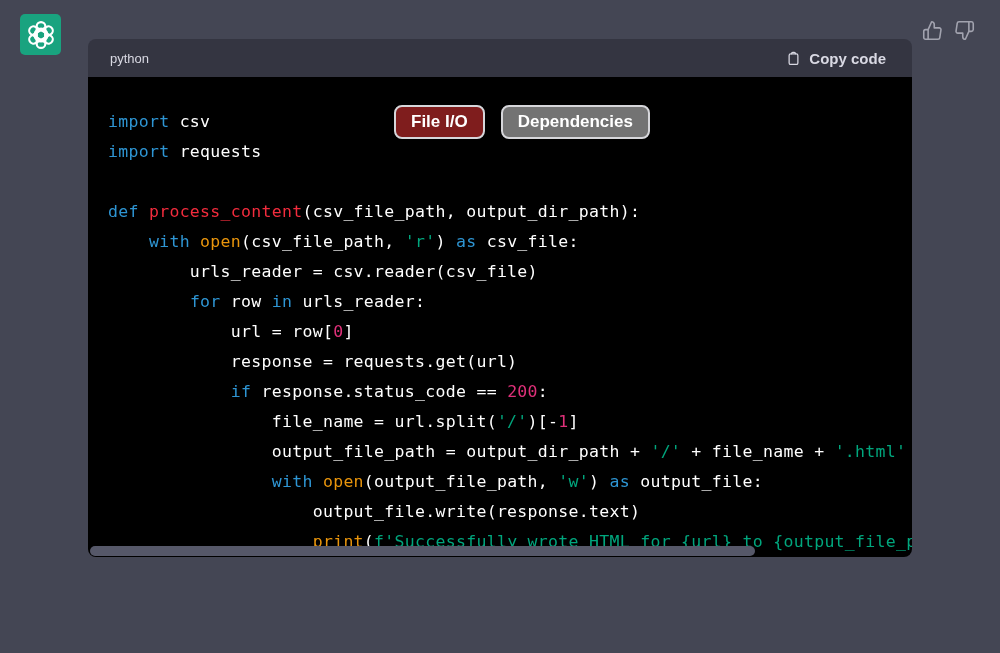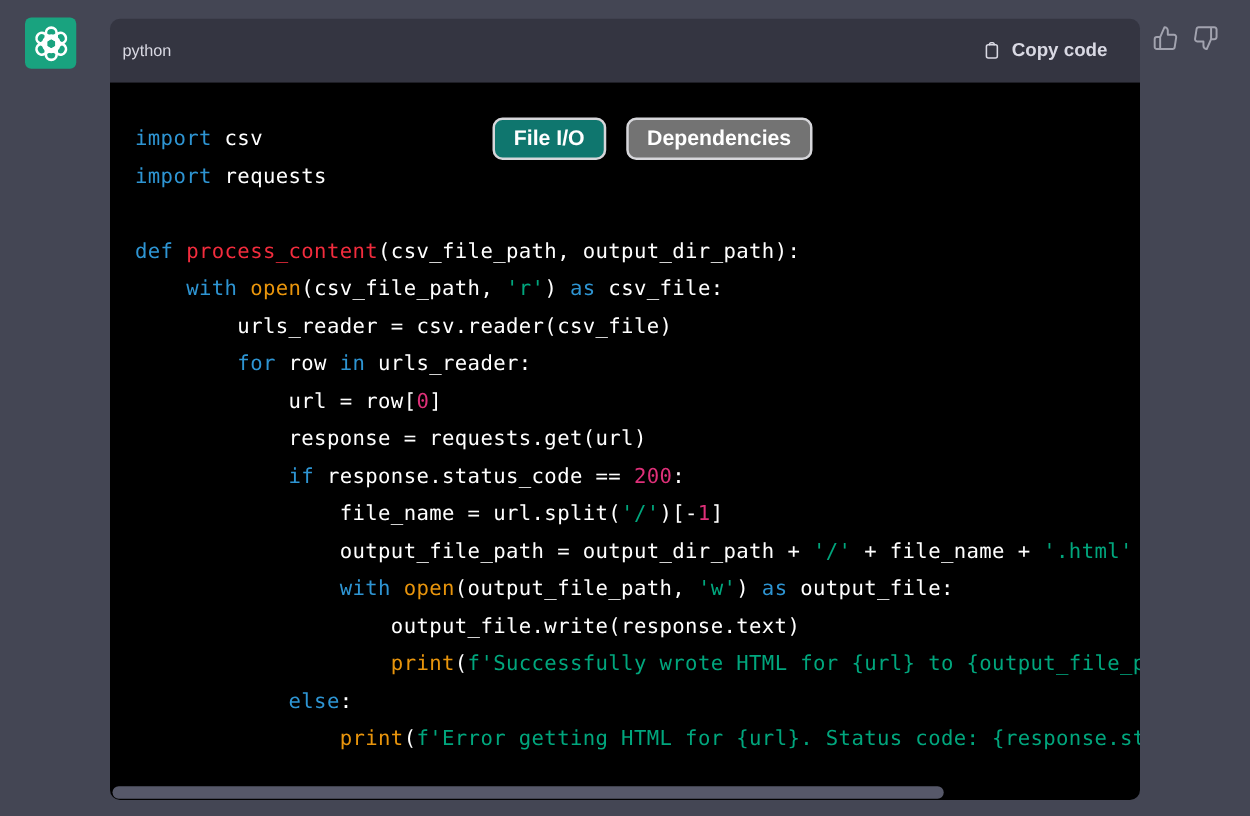--- a/index.html
+++ b/index.html
@@ -15,32 +15,32 @@
   .avatar{
     position:absolute;left:20px;top:14px;width:41px;height:41px;
     border-radius:5px;background:#19A37F;
     display:flex;align-items:center;justify-content:center;
   }
   .card{
     position:absolute;left:88px;top:15px;width:824px;height:617px;
     border-radius:8px;
   }
   .code-header{
-    height:51px;background:#343541;border-radius:8px 8px 0 0;
+    height:38px;background:#343541;border-radius:8px 8px 0 0;
     display:flex;align-items:center;justify-content:space-between;
-    padding:0 20px 0 10px;color:#D9D9E3;
+    padding:0 20px 0 22px;color:#D9D9E3;margin-top:24px;
   }
   .lang-label{font-size:13px;color:#D9D9E3;}
   .copy-btn{
     display:flex;align-items:center;gap:8px;color:#D9D9E3;
     font-size:15px;background:none;border:none;cursor:pointer;
     font-family:"Liberation Sans",sans-serif;font-weight:bold;
   }
   .code-body{
-    position:relative;height:574px;background:#000;
+    position:relative;height:480px;background:#000;
     border-radius:0 0 8px 8px;overflow:hidden;
   }
   .code-content{
     position:absolute;top:30px;left:20px;right:0;
     font-family:"DejaVu Sans Mono",monospace;
     font-size:16.5px;letter-spacing:0.3px;line-height:30px;
     white-space:pre;color:var(--tok-pl);
   }
   .code-line{height:30px;}
   .tok-kw{color:var(--tok-kw);} .tok-fn{color:var(--tok-fn);}
@@ -90,21 +90,21 @@
       <svg width="15" height="17" viewBox="0 0 24 24" fill="none" stroke="currentColor" stroke-width="2" stroke-linecap="round" stroke-linejoin="round">
         <rect x="5" y="4.5" width="14" height="17" rx="2.5"></rect>
         <path d="M9 4.5V3.8A1.8 1.8 0 0 1 10.8 2h2.4A1.8 1.8 0 0 1 15 3.8v0.7"></path>
       </svg>
       <span>Copy code</span>
     </button>
   </div>
   <div class="code-body" style="background: rgb(0, 0, 0);">
     <div class="code-content"><div class="code-line"><span class="tok-kw">import</span><span class="tok-pl"> csv</span></div><div class="code-line"><span class="tok-kw">import</span><span class="tok-pl"> requests</span></div><div class="code-line"> </div><div class="code-line"><span class="tok-kw">def</span><span class="tok-pl"> </span><span class="tok-fn">process_content</span><span class="tok-pl">(csv_file_path, output_dir_path):</span></div><div class="code-line"><span class="tok-pl">    </span><span class="tok-kw">with</span><span class="tok-pl"> </span><span class="tok-bi">open</span><span class="tok-pl">(csv_file_path, </span><span class="tok-str">'r'</span><span class="tok-pl">) </span><span class="tok-kw">as</span><span class="tok-pl"> csv_file:</span></div><div class="code-line"><span class="tok-pl">        urls_reader = csv.reader(csv_file)</span></div><div class="code-line"><span class="tok-pl">        </span><span class="tok-kw">for</span><span class="tok-pl"> row </span><span class="tok-kw">in</span><span class="tok-pl"> urls_reader:</span></div><div class="code-line"><span class="tok-pl">            url = row[</span><span class="tok-num">0</span><span class="tok-pl">]</span></div><div class="code-line"><span class="tok-pl">            response = requests.get(url)</span></div><div class="code-line"><span class="tok-pl">            </span><span class="tok-kw">if</span><span class="tok-pl"> response.status_code == </span><span class="tok-num">200</span><span class="tok-pl">:</span></div><div class="code-line"><span class="tok-pl">                file_name = url.split(</span><span class="tok-str">'/'</span><span class="tok-pl">)[-</span><span class="tok-num">1</span><span class="tok-pl">]</span></div><div class="code-line"><span class="tok-pl">                output_file_path = output_dir_path + </span><span class="tok-str">'/'</span><span class="tok-pl"> + file_name + </span><span class="tok-str">'.html'</span></div><div class="code-line"><span class="tok-pl">                </span><span class="tok-kw">with</span><span class="tok-pl"> </span><span class="tok-bi">open</span><span class="tok-pl">(output_file_path, </span><span class="tok-str">'w'</span><span class="tok-pl">) </span><span class="tok-kw">as</span><span class="tok-pl"> output_file:</span></div><div class="code-line"><span class="tok-pl">                    output_file.write(response.text)</span></div><div class="code-line"><span class="tok-pl">                    </span><span class="tok-bi">print</span><span class="tok-pl">(</span><span class="tok-str">f'Successfully wrote HTML for {url} to {output_file_path}'</span></div><div class="code-line"><span class="tok-pl">            </span><span class="tok-kw">else</span><span class="tok-pl">:</span></div><div class="code-line"><span class="tok-pl">                </span><span class="tok-bi">print</span><span class="tok-pl">(</span><span class="tok-str">f'Error getting HTML for {url}. Status code: {response.status_code}'</span></div></div>
     <div class="badge-row">
-        <span class="badge" style="background: #0f766e;">File I/O</span>
+        <span class="badge" style="background: #7f1d1d;">File I/O</span>
         <span class="badge" style="background: #737373;">Dependencies</span>
       </div>
     <div class="scrollbar-thumb" style="background: rgb(86, 88, 105);"></div>
   </div>
 </div>
 
 <div class="thumbs">
   <button class="thumb-btn">
     <svg width="21" height="21" viewBox="0 0 24 24" fill="none" stroke="currentColor" stroke-width="1.8" stroke-linecap="round" stroke-linejoin="round">
       <path d="M14 9V5a3 3 0 0 0-3-3l-4 9v11h11.28a2 2 0 0 0 2-1.7l1.38-9a2 2 0 0 0-2-2.3zM7 22H4a2 2 0 0 1-2-2v-7a2 2 0 0 1 2-2h3"></path>

